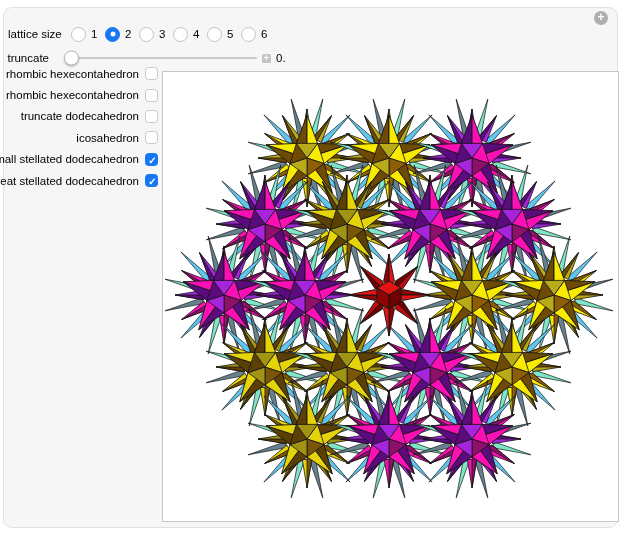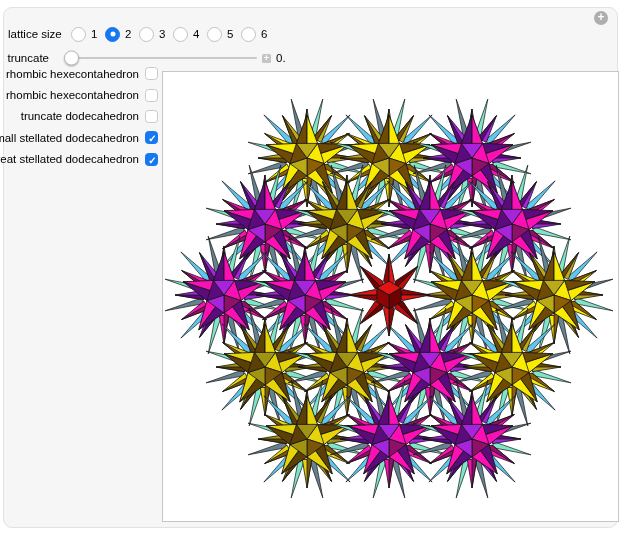--- a/index.html
+++ b/index.html
@@ -133,20 +133,24 @@
       </div>
       <div class="cb-row">
         <span class="cb-label">rhombic hexecontahedron</span>
         <div class="cb"></div>
       </div>
       <div class="cb-row">
         <span class="cb-label">truncate dodecahedron</span>
         <div class="cb"></div>
       </div>
       <div class="cb-row">
+        <span class="cb-label">icosahedron</span>
+        <div class="cb"></div>
+      </div>
+      <div class="cb-row">
         <span class="cb-label">small stellated dodecahedron</span>
         <div class="cb checked"></div>
       </div>
       <div class="cb-row">
         <span class="cb-label">great stellated dodecahedron</span>
         <div class="cb checked"></div>
       </div>
     </div>
 
   <div class="graphic">

